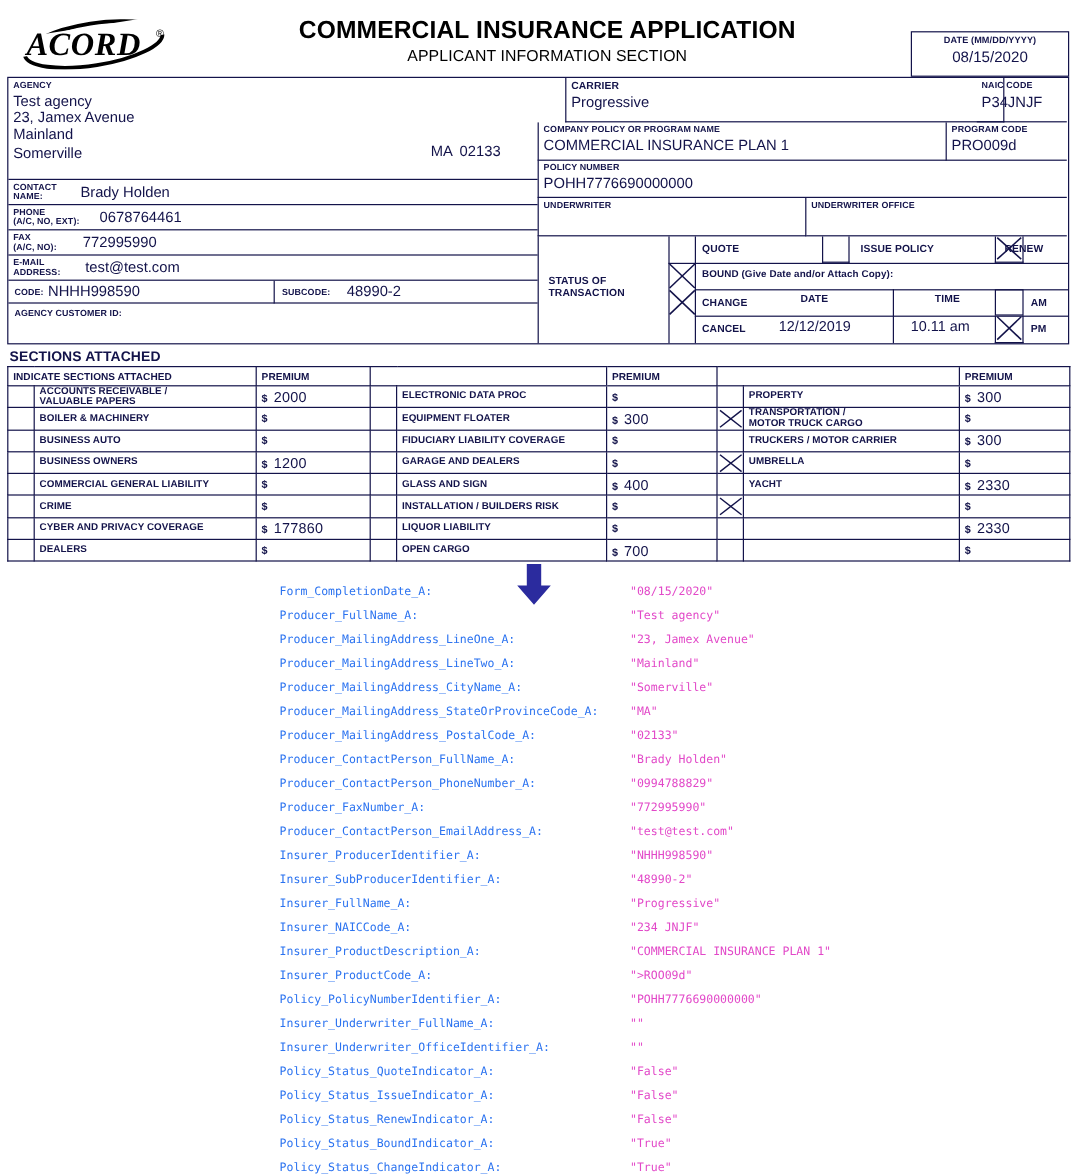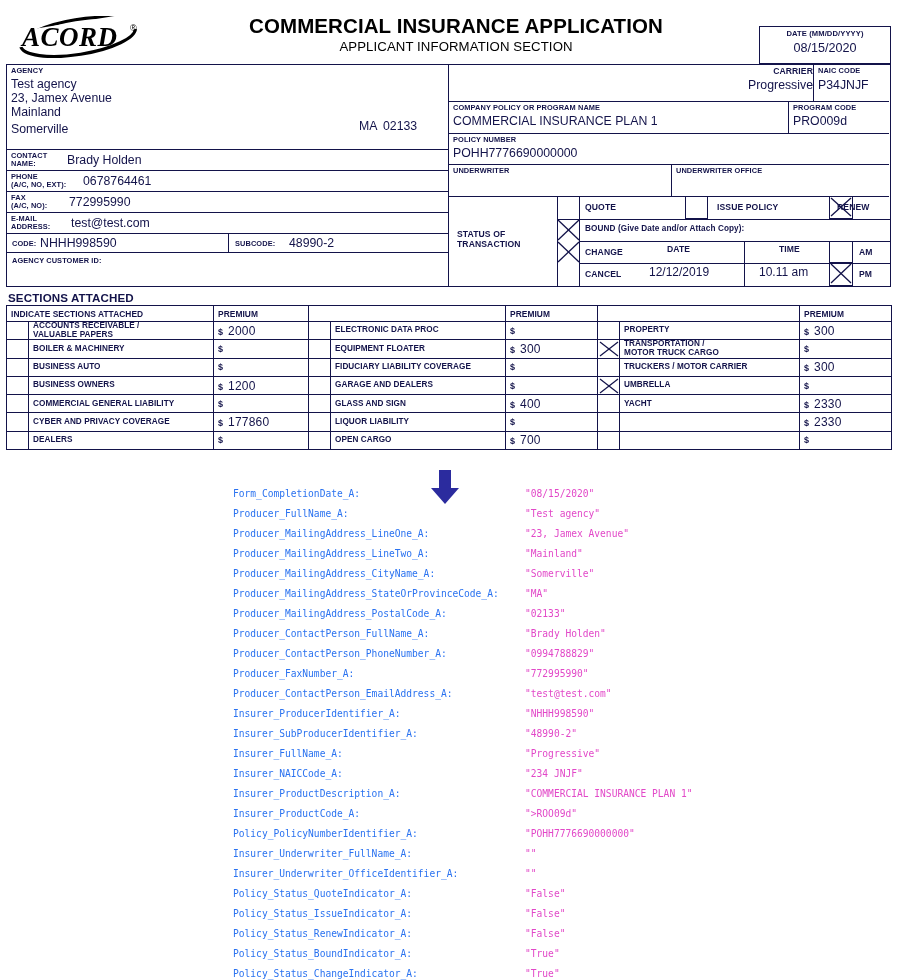--- a/index.html
+++ b/index.html
@@ -133,21 +133,21 @@
     <div class="cell bb" style="left:222px;top:169px;width:219px;height:19px;">
       <span class="lbl" style="position:absolute;left:6px;top:6px;">SUBCODE:</span>
       <span class="val" style="position:absolute;left:60px;top:2px;">48990-2</span>
     </div>
 
     <div class="cell" style="left:0;top:188px;width:441px;height:33px;">
       <span class="lbl" style="position:absolute;left:5px;top:4px;">AGENCY CUSTOMER ID:</span>
       <span class="val" style="position:absolute;left:110px;top:0px;"></span>
     </div>
 
-    <div class="cell bl bb br pad" style="left:441px;top:0;width:366px;height:37px;text-align:right;">
+    <div class="cell bl bb br pad" style="left:464px;top:0;width:366px;height:37px;">
       <div class="lbl" style="font-size:8.6px;">CARRIER</div>
       <div class="val" style="margin-top:3px;">Progressive</div>
     </div>
     <div class="cell bb pad" style="left:807px;top:0;width:75px;height:37px;">
       <div class="lbl">NAIC CODE</div>
       <div class="val" style="margin-top:3px;">P34JNJF</div>
     </div>
 
     <div class="cell bl bb br pad" style="left:441px;top:37px;width:341px;height:32px;">
       <div class="lbl">COMPANY POLICY OR PROGRAM NAME</div>
@@ -323,20 +323,36 @@
           <td class="pr">$</td>
           <td class="ck"></td>
           <td class="nm">GLASS AND SIGN</td>
           <td class="pr">$<span class="amt">400</span></td>
           <td class="ck"></td>
           <td class="nm">YACHT</td>
           <td class="pr">$<span class="amt">2330</span></td>
         </tr>
         <tr>
           <td class="ck"></td>
+          <td class="nm">CRIME</td>
+          <td class="pr">$</td>
+          <td class="ck"></td>
+          <td class="nm">INSTALLATION / BUILDERS RISK</td>
+          <td class="pr">$</td>
+          <td class="ck">
+            <svg width="20" height="16" viewBox="0 0 20 16">
+              <line x1="1" y1="1" x2="19" y2="15" stroke="#13134a" stroke-width="1.2"></line>
+              <line x1="19" y1="1" x2="1" y2="15" stroke="#13134a" stroke-width="1.2"></line>
+            </svg>
+          </td>
+          <td class="nm"></td>
+          <td class="pr">$</td>
+        </tr>
+        <tr>
+          <td class="ck"></td>
           <td class="nm">CYBER AND PRIVACY COVERAGE</td>
           <td class="pr">$<span class="amt">177860</span></td>
           <td class="ck"></td>
           <td class="nm">LIQUOR LIABILITY</td>
           <td class="pr">$</td>
           <td class="ck"></td>
           <td class="nm"></td>
           <td class="pr">$<span class="amt">2330</span></td>
         </tr>
         <tr>

